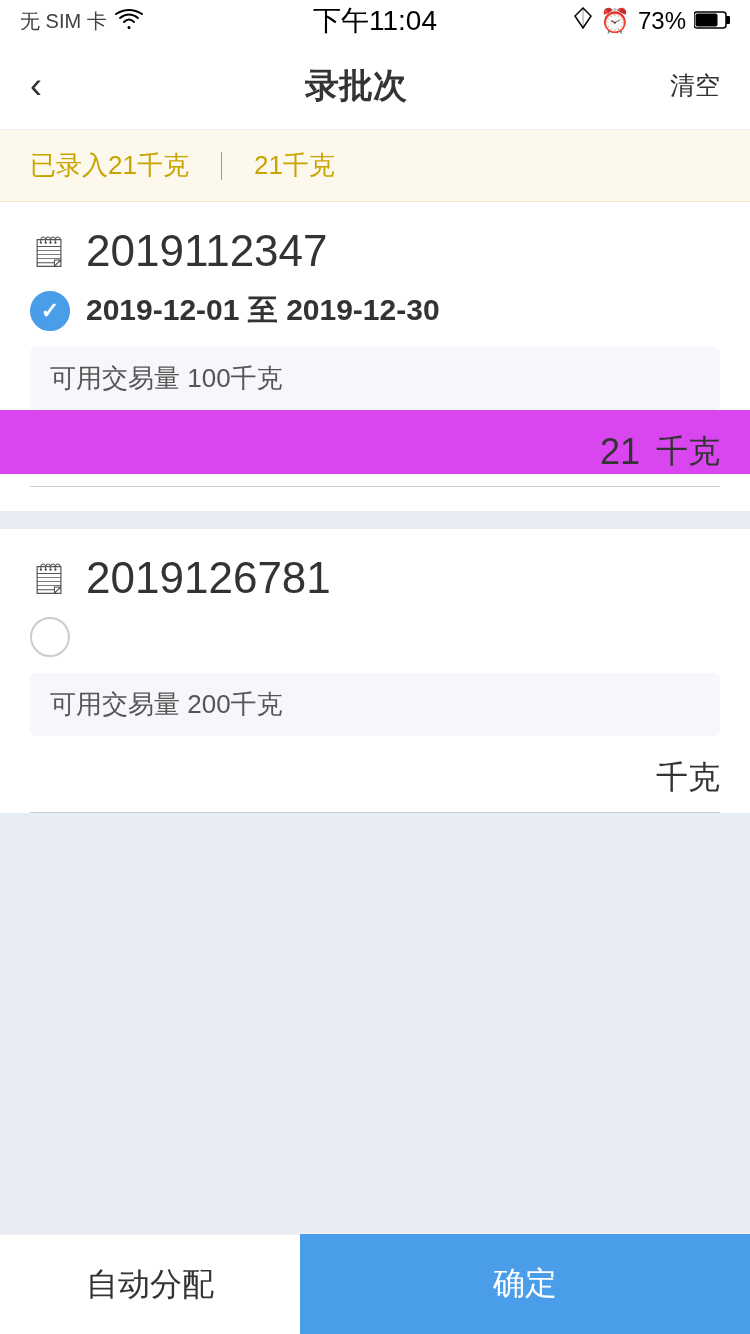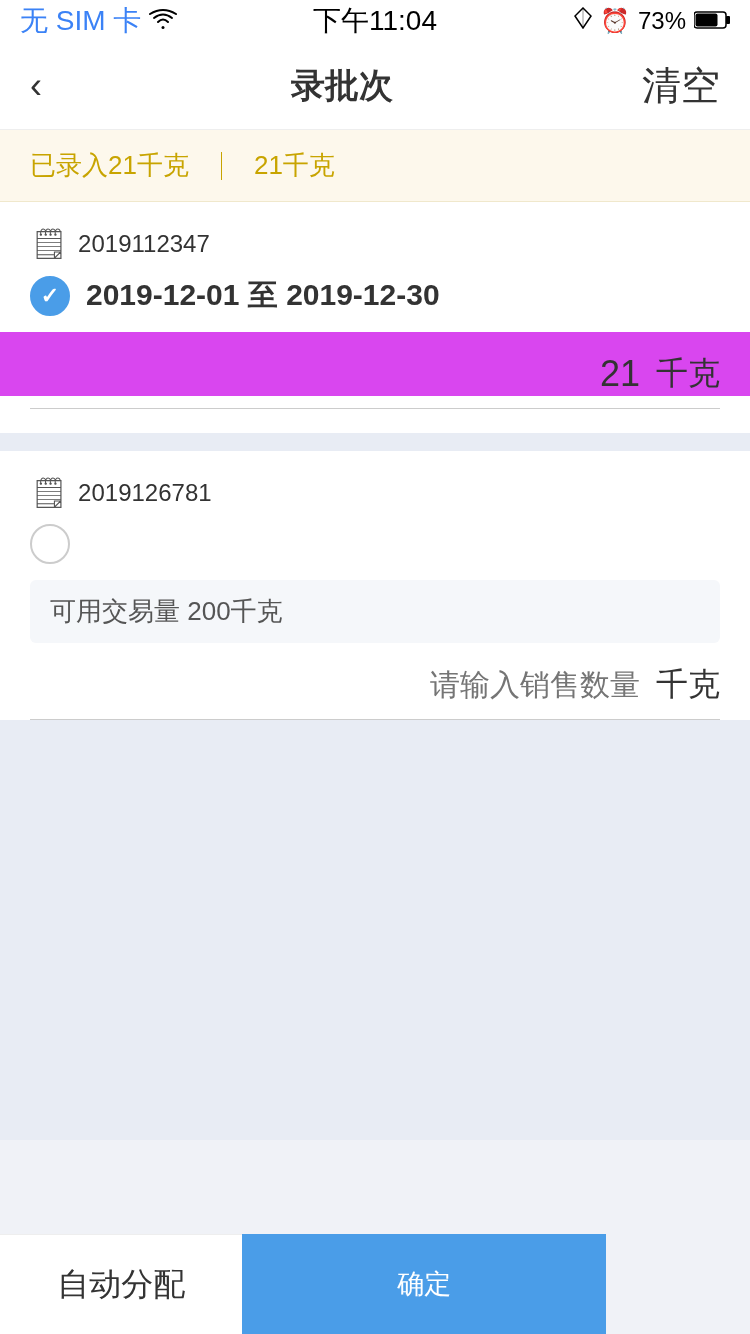--- a/index.html
+++ b/index.html
@@ -21,22 +21,22 @@
       display: flex;
       align-items: center;
       justify-content: space-between;
       padding: 0 20px;
       font-size: 26px;
     }
     .status-bar-left {
       display: flex;
       align-items: center;
       gap: 8px;
-      font-size: 28px;
-      color: #3b82f6;
+      font-size: 20px;
+      color: #404040;
     }
     .status-bar-center {
       font-size: 28px;
       font-weight: 500;
       color: #000;
       position: absolute;
       left: 50%;
       transform: translateX(-50%);
     }
     .status-bar-right {
@@ -63,21 +63,21 @@
       font-size: 36px;
       color: #333;
       cursor: pointer;
     }
     .nav-title {
       font-size: 34px;
       font-weight: 600;
       color: #333;
     }
     .nav-clear {
-      font-size: 39px;
+      font-size: 25px;
       color: #333;
       cursor: pointer;
     }
 
     
     .info-banner {
       background: #fdf8ec;
       padding: 18px 30px;
       display: flex;
       align-items: center;
@@ -100,23 +100,24 @@
       display: flex;
       align-items: center;
       gap: 10px;
       margin-bottom: 14px;
     }
     .batch-id-icon {
       font-size: 30px;
       color: #555;
     }
     .batch-id-text {
-      font-size: 24px;
+      font-size: 44px;
       color: #333;
       font-weight: 500;
+      margin-left: 8px;
     }
     .batch-date-row {
       display: flex;
       align-items: center;
       gap: 16px;
       margin-bottom: 16px;
       font-weight: bold;
     }
     .radio-circle {
       width: 40px;
@@ -214,38 +215,38 @@
     .blue-bg-area {
       background: #e8ecf4;
       flex: 1;
       min-height: 420px;
     }
 
     
     .bottom-bar {
       position: fixed;
       bottom: 0;
-      width: 606px;
+      width: 750px;
       height: 100px;
       display: flex;
     }
     .btn-auto {
       flex: 1;
       background: #fff;
       border: none;
       font-size: 32px;
       color: #333;
       cursor: pointer;
       border-top: 1px solid #eee;
     }
     .btn-confirm {
       flex: 1.5;
       background: #4a9de8;
       border: none;
-      font-size: 27px;
+      font-size: 32px;
       color: #fff;
       cursor: pointer;
     }
 
     
     .card-section {
       background: #fff;
     }
   </style>
 </head>
@@ -298,20 +299,21 @@
 <div class="card-section">
   <div class="batch-card-inner">
     <div class="batch-id-row">
       <span class="batch-id-icon">🗒</span>
       <span class="batch-id-text">2019112347</span>
     </div>
     <div class="batch-date-row">
       <div class="radio-circle checked"></div>
       <span class="batch-date-text">2019-12-01 至 2019-12-30</span>
     </div>
+    <div class="avail-row">可用交易量 100千克</div>
   </div>
   <div class="amount-row">
     <span class="amount-value">21</span>
     <span class="amount-unit">千克</span>
   </div>
   <div class="amount-underline"></div>
   <div style="height:24px; background:#fff;"></div>
 </div>
 
 <div class="section-separator"></div>
@@ -321,21 +323,20 @@
     <div class="batch-id-row">
       <span class="batch-id-icon">🗒</span>
       <span class="batch-id-text">2019126781</span>
     </div>
     <div class="batch-date-row">
       <div class="radio-circle"></div>
     </div>
     <div class="avail-row">可用交易量 200千克</div>
   </div>
   <div class="input-row">
-    <input class="input-field" type="text" placeholder="请输入销售数量" style="">
     <span class="input-unit">千克</span>
   </div>
   <div class="input-underline"></div>
 </div>
 
 <div class="blue-bg-area"></div>
 
 <div class="bottom-bar">
   <button class="btn-auto">自动分配</button>
   <button class="btn-confirm">确定</button>

